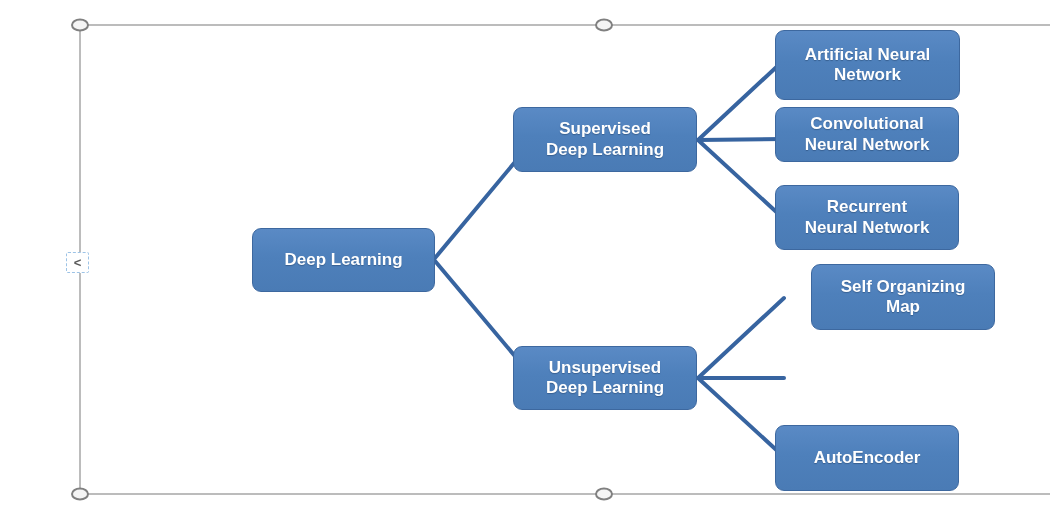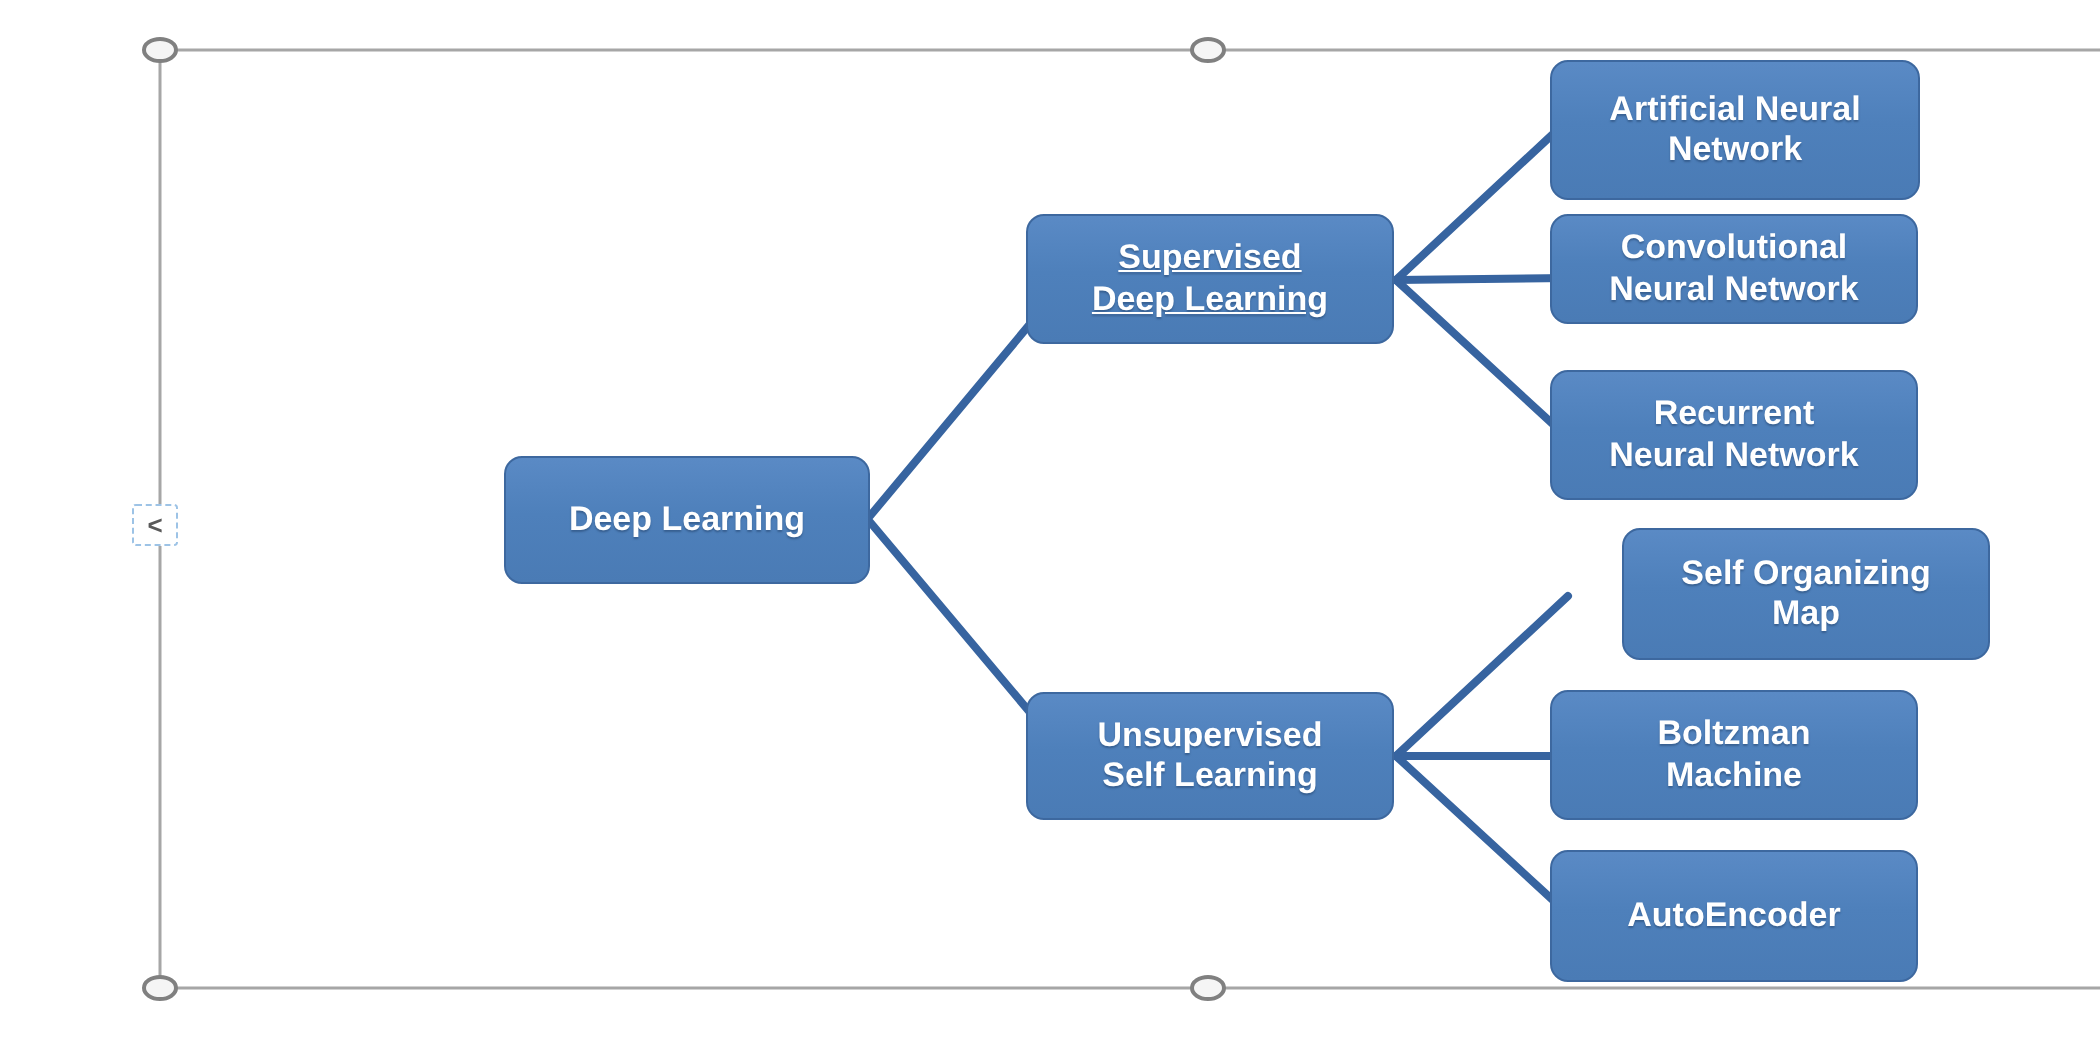--- a/index.html
+++ b/index.html
@@ -95,36 +95,34 @@
       <ellipse cx="604" cy="494" rx="8" ry="5.5"></ellipse>
     </g>
   </svg>
 
   <div id="expand-btn">
     <span>&lt;</span>
   </div>
 
   <div class="node" style="left:252px; top:228px; width:183px; height:64px;">Deep Learning</div>
 
-  <div class="node" style="left:513px; top:107px; width:184px; height:65px;text-decoration:underline;">Supervised
+  <div class="node" style="left:513px; top:107px; width:184px; height:65px;">Supervised
 Deep Learning</div>
 
   <div class="node" style="left:513px; top:346px; width:184px; height:64px;">Unsupervised
-Self Learning</div>
+Deep Learning</div>
 
   <div class="node" style="left:775px; top:30px; width:185px; height:70px;">Artificial Neural
 Network</div>
 
   <div class="node" style="left:775px; top:107px; width:184px; height:55px;">Convolutional
 Neural Network</div>
 
   <div class="node" style="left:775px; top:185px; width:184px; height:65px;">Recurrent
 Neural Network</div>
 
   <div class="node" style="left:775px; top:264px; width:184px; height:66px;margin-left:36px;">Self Organizing
 Map</div>
 
-  <div class="node" style="left:775px; top:345px; width:184px; height:65px;">Boltzman
-Machine</div>
 
   <div class="node" style="left:775px; top:425px; width:184px; height:66px;">AutoEncoder</div>
 
 </div>
 
 </body></html>

